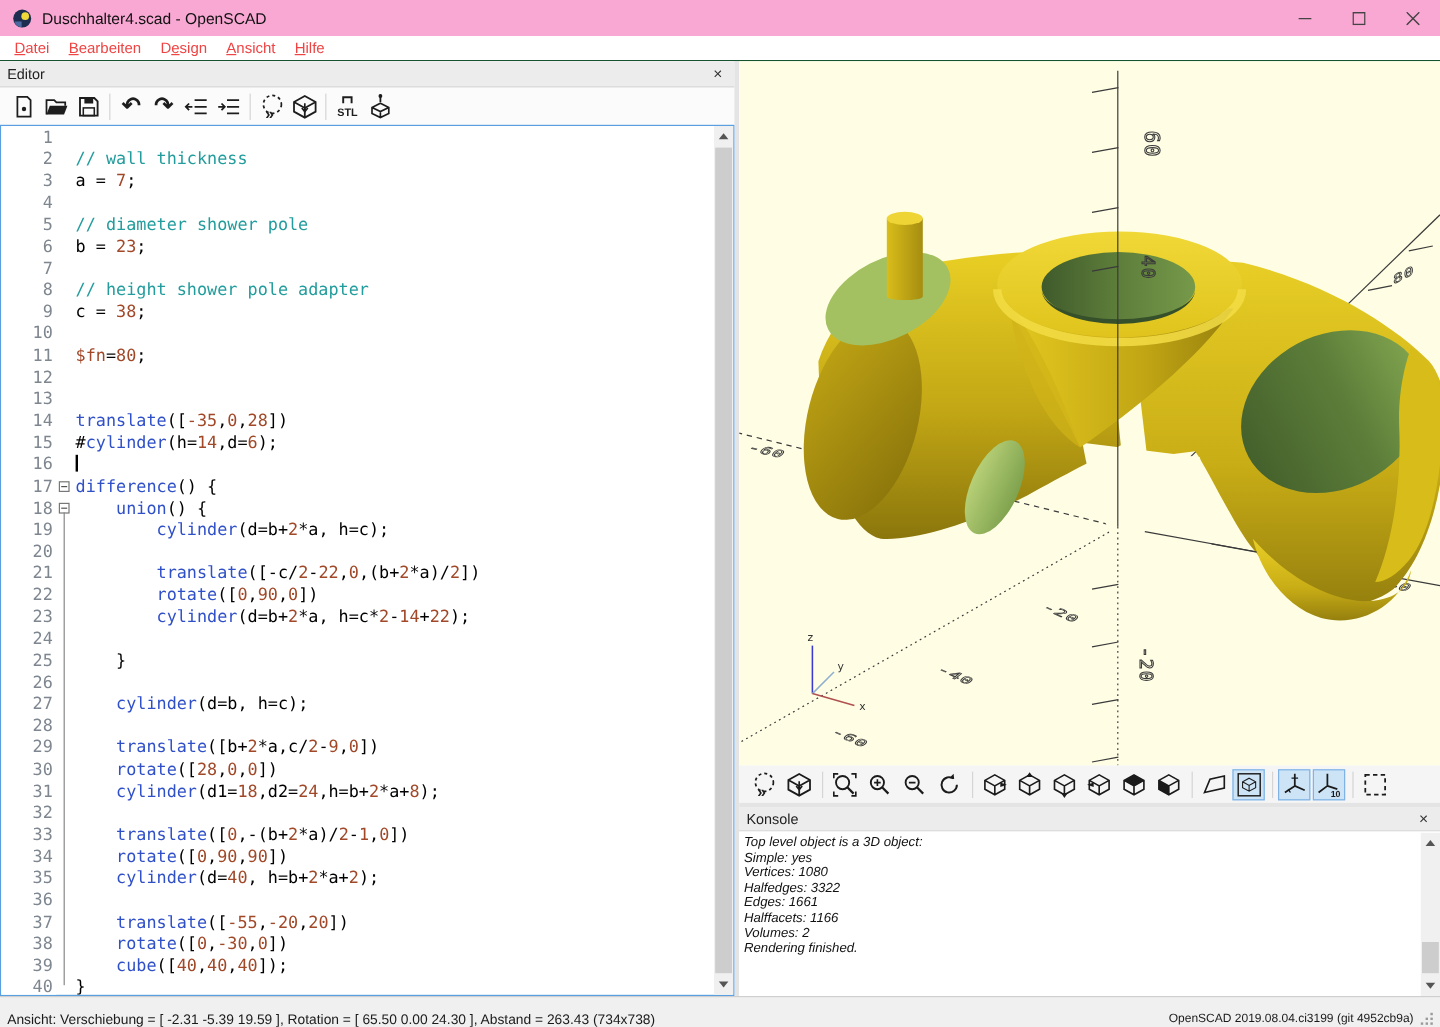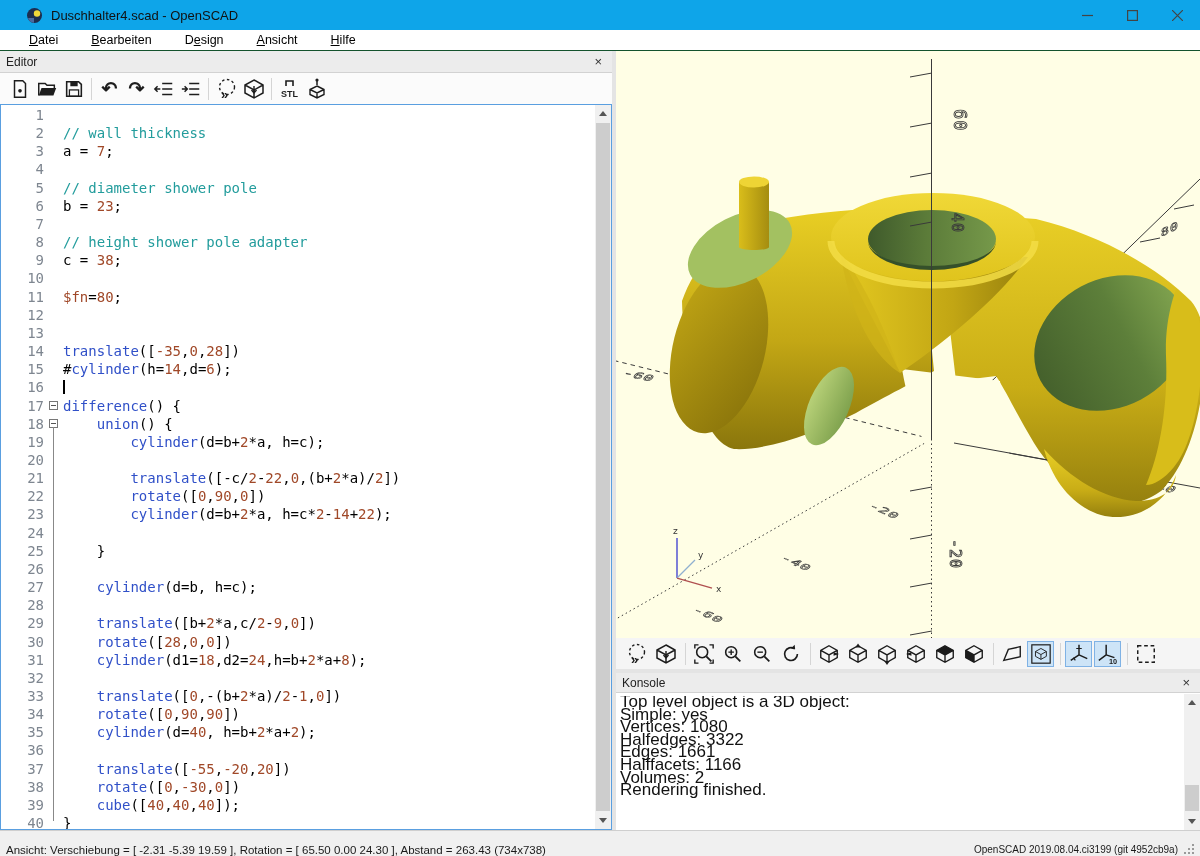--- a/index.html
+++ b/index.html
@@ -1,30 +1,30 @@
 <!DOCTYPE html>
 <html><head>
 <meta charset="utf-8">
 <style>
   * { margin:0; padding:0; box-sizing:border-box; }
   html,body { width:1200px; height:856px; overflow:hidden; }
   body { font-family:"Liberation Sans", sans-serif; background:#fff; }
   .window { width:1200px; height:856px; display:flex; flex-direction:column; background:#fff; }
 
   
-  .titlebar { height:30px; display:flex; align-items:center; background:#0ea5e9; padding-left:26px; flex:none; }
+  .titlebar { height:30px; display:flex; align-items:center; background:#f9a8d4; padding-left:10px; flex:none; }
   .app-icon { width:17px; height:17px; margin-right:8px; flex:none; }
   .title-text { font-size:13px; color:#111; }
   .tb-spacer { flex:1; }
   .win-btn { width:45px; height:30px; display:flex; align-items:center; justify-content:center; color:#444; font-size:14px; cursor:default; }
   .win-btn svg { display:block; }
 
   
   .menubar { height:20px; display:flex; align-items:center; background:#fff; padding-left:4px; flex:none; }
-  .menu-item { font-size:12.5px; color:#000000; padding:2px 8px;margin-left:17px; }
+  .menu-item { font-size:12.5px; color:#ef4444; padding:2px 8px; }
   .menu-item .mn { text-decoration:underline; }
 
   
   .main { flex:1; display:flex; border-top:1px solid #14532d; min-height:0; }
   .editor-pane { width:612px; flex:none; display:flex; flex-direction:column; background:#fff; }
   .splitter { width:4px; flex:none; background:#e4e4e4; cursor:col-resize; }
   .view-pane { width:584px; flex:none; display:flex; flex-direction:column; min-height:0; }
 
   .panel-header { height:22px; background:#ececec; border-bottom:1px solid #d2d2d2; display:flex; align-items:center; padding:0 6px; flex:none; }
   .panel-header .ph-title { font-size:12px; color:#222; flex:1; }
@@ -69,21 +69,21 @@
   
   .vp-toolbar { height:31px; background:#f5f5f5; display:flex; align-items:center; padding-left:7px; flex:none; }
   .vbtn { width:27px; height:26px; display:flex; align-items:center; justify-content:center; color:#1b1b1b; border:1px solid transparent; margin-right:2px; }
   .vbtn.active { background:#cde4f7; border-color:#7fb2e5; }
   .vp-gap { height:4px; background:#e4e4e4; flex:none; }
 
   
   .console-header { height:20px; background:#ececec; border-bottom:1px solid #d2d2d2; display:flex; align-items:center; padding:0 6px; flex:none;gap:39px; }
   .console-header .ph-title { font-size:12px; color:#222; flex:1; }
   .console { flex:1; position:relative; background:#fff; border-top:1px solid #fff; min-height:0; }
-  .console-lines { position:absolute; inset:2px 16px 0 4px; font-size:17px; line-height:12.6px; color:#111; overflow:hidden; }
+  .console-lines { position:absolute; inset:2px 16px 0 4px; font-size:11px; line-height:12.6px; color:#111; overflow:hidden;font-style:italic; }
 
   
   .statusbar { height:26px; flex:none; background:#f0f0f0; border-top:1px solid #cfcfcf; display:flex; align-items:center; padding:12px 4px 0 6px; }
   .sb-left { font-size:11.5px; color:#1a1a1a; }
   .sb-spacer { flex:1; }
   .sb-right { font-size:10px; color:#1a1a1a; margin-right:5px; }
   .grip { width:13px; height:13px; align-self:flex-end; }
 </style>
 </head>
 <body>

